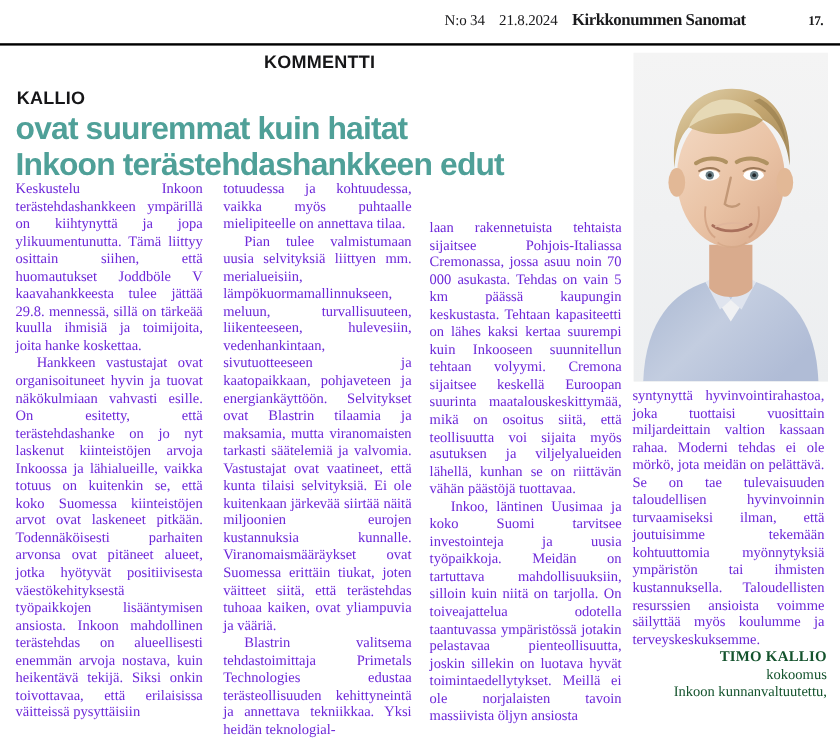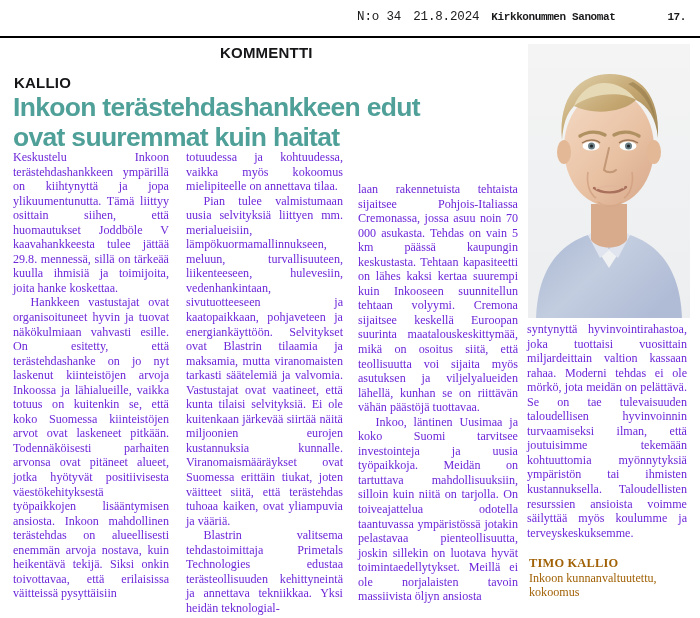--- a/index.html
+++ b/index.html
@@ -25,30 +25,30 @@
   
   .masthead {
     position: absolute;
     left: 0;
     top: 10px;
     right: 14px;
     height: 20px;
     display: flex;
     justify-content: flex-end;
     align-items: baseline;
-    font-family: Liberation Mono, monospace;
+    font-family: Liberation Serif, serif;
     font-size: 12.5px;
     color: #1a1a1c;
     letter-spacing: -0.15px;
   }
   .masthead .issue { margin-right: 12px; }
   .masthead .date  { margin-right: 12px; }
   .masthead .paper {
     font-weight: 700;
-    font-size: 11px;
+    font-size: 14px;
     letter-spacing: -0.4px;
     margin-right: 52px;
   }
   .masthead .pageno {
     font-weight: 700;
     font-size: 11px;
     letter-spacing: -0.4px;
   }
 
   .rule-top {
@@ -118,25 +118,26 @@
 
   #col1 { left: 13px;  top: 150px; width: 156px; }
   #col2 { left: 186px; top: 150px; width: 157px; }
   #col3 { left: 358px; top: 150px; width: 160px; margin-top: 32px; }
   #col4 { left: 527px; top: 322px; width: 160px; }
 
   
   .byline {
     position: absolute;
     left: 529px;
-    top: 556px;
+    top: 540px;
     width: 160px;
+    text-align: right;
     font-size: 12.1px;
     line-height: 14.6px;
-    color: #a16207;
+    color: #14532d;
   }
   .byline .name {
     font-weight: 700;
     letter-spacing: 0.2px;
     font-size: 12.4px;
   }
 </style>
 </head>
 <body>
 
@@ -149,22 +150,22 @@
     <span class="pageno">17.</span>
   </div>
   <div class="rule-top"></div>
 
   <div class="kickers">
     <span class="kicker-a">KALLIO</span>
     <span class="kicker-b">KOMMENTTI</span>
   </div>
 
   <h1 class="headline">
+    <span class="hl-line">ovat suuremmat kuin haitat</span>
     <span class="hl-line">Inkoon terästehdashankkeen edut</span>
-    <span class="hl-line">ovat suuremmat kuin haitat</span>
   </h1>
 
   <div class="photo">
     <svg viewBox="0 0 162 274" preserveAspectRatio="xMidYMid slice">
       <defs>
         <linearGradient id="bg" x1="0" y1="0" x2="0" y2="1">
           <stop offset="0" stop-color="#f4f4f4"></stop>
           <stop offset="1" stop-color="#eceef0"></stop>
         </linearGradient>
         <linearGradient id="shirt" x1="0" y1="0" x2="1" y2="0.6">
@@ -231,33 +232,33 @@
       <path d="M70 158 C76 163 88 163 94 158" stroke="#d3a585" stroke-width="1.4" fill="none" opacity="0.7"></path>
     </svg>
   </div>
 
   <div class="col" id="col1">
     <p>Keskustelu Inkoon terästehdashankkeen ympärillä on kiihtynyttä ja jopa ylikuumentunutta. Tämä liittyy osittain siihen, että huomautukset Joddböle V kaavahankkeesta tulee jättää 29.8. mennessä, sillä on tärkeää kuulla ihmisiä ja toimijoita, joita hanke koskettaa.</p>
     <p>Hankkeen vastustajat ovat organisoituneet hyvin ja tuovat näkökulmiaan vahvasti esille. On esitetty, että terästehdashanke on jo nyt laskenut kiinteistöjen arvoja Inkoossa ja lähialueille, vaikka totuus on kuitenkin se, että koko Suomessa kiinteistöjen arvot ovat laskeneet pitkään. Todennäköisesti parhaiten arvonsa ovat pitäneet alueet, jotka hyötyvät positiivisesta väestökehityksestä työpaikkojen lisääntymisen ansiosta. Inkoon mahdollinen terästehdas on alueellisesti enemmän arvoja nostava, kuin heikentävä tekijä. Siksi onkin toivottavaa, että erilaisissa väitteissä pysyttäisiin</p>
   </div>
 
   <div class="col" id="col2">
-    <p>totuudessa ja kohtuudessa, vaikka myös kokoomus mielipiteelle on annettava tilaa.</p>
+    <p>totuudessa ja kohtuudessa, vaikka myös puhtaalle mielipiteelle on annettava tilaa.</p>
     <p>Pian tulee valmistumaan uusia selvityksiä liittyen mm. merialueisiin, lämpökuormamallinnukseen, meluun, turvallisuuteen, liikenteeseen, hulevesiin, vedenhankintaan, sivutuotteeseen ja kaatopaikkaan, pohjaveteen ja energiankäyttöön. Selvitykset ovat Blastrin tilaamia ja maksamia, mutta viranomaisten tarkasti säätelemiä ja valvomia. Vastustajat ovat vaatineet, että kunta tilaisi selvityksiä. Ei ole kuitenkaan järkevää siirtää näitä miljoonien eurojen kustannuksia kunnalle. Viranomaismääräykset ovat Suomessa erittäin tiukat, joten väitteet siitä, että terästehdas tuhoaa kaiken, ovat yliampuvia ja vääriä.</p>
     <p>Blastrin valitsema tehdastoimittaja Primetals Technologies edustaa terästeollisuuden kehittyneintä ja annettava tekniikkaa. Yksi heidän teknologial-</p>
   </div>
 
   <div class="col" id="col3">
     <p>laan rakennetuista tehtaista sijaitsee Pohjois-Italiassa Cremonassa, jossa asuu noin 70 000 asukasta. Tehdas on vain 5 km päässä kaupungin keskustasta. Tehtaan kapasiteetti on lähes kaksi kertaa suurempi kuin Inkooseen suunnitellun tehtaan volyymi. Cremona sijaitsee keskellä Euroopan suurinta maatalouskeskittymää, mikä on osoitus siitä, että teollisuutta voi sijaita myös asutuksen ja viljelyalueiden lähellä, kunhan se on riittävän vähän päästöjä tuottavaa.</p>
     <p>Inkoo, läntinen Uusimaa ja koko Suomi tarvitsee investointeja ja uusia työpaikkoja. Meidän on tartuttava mahdollisuuksiin, silloin kuin niitä on tarjolla. On toiveajattelua odotella taantuvassa ympäristössä jotakin pelastavaa pienteollisuutta, joskin sillekin on luotava hyvät toimintaedellytykset. Meillä ei ole norjalaisten tavoin massiivista öljyn ansiosta</p>
   </div>
 
   <div class="col" id="col4">
     <p>syntynyttä hyvinvointirahastoa, joka tuottaisi vuosittain miljardeittain valtion kassaan rahaa. Moderni tehdas ei ole mörkö, jota meidän on pelättävä. Se on tae tulevaisuuden taloudellisen hyvinvoinnin turvaamiseksi ilman, että joutuisimme tekemään kohtuuttomia myönnytyksiä ympäristön tai ihmisten kustannuksella. Taloudellisten resurssien ansioista voimme säilyttää myös koulumme ja terveyskeskuksemme.</p>
   </div>
 
   <div class="byline">
     <div class="name">TIMO KALLIO</div>
+    <div>kokoomus</div>
     <div>Inkoon kunnanvaltuutettu,</div>
-    <div>kokoomus</div>
   </div>
 
 </div>
 
 </body></html>

